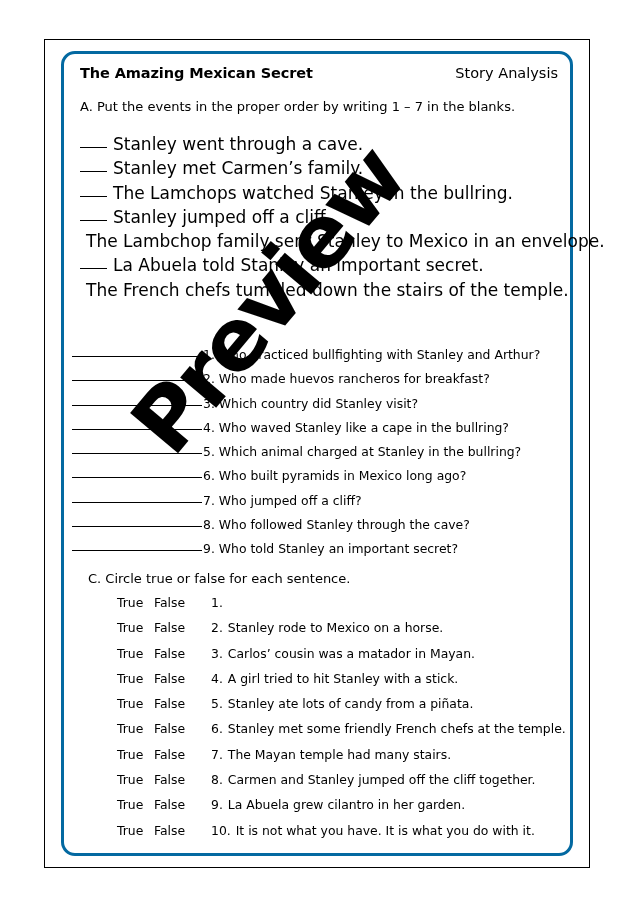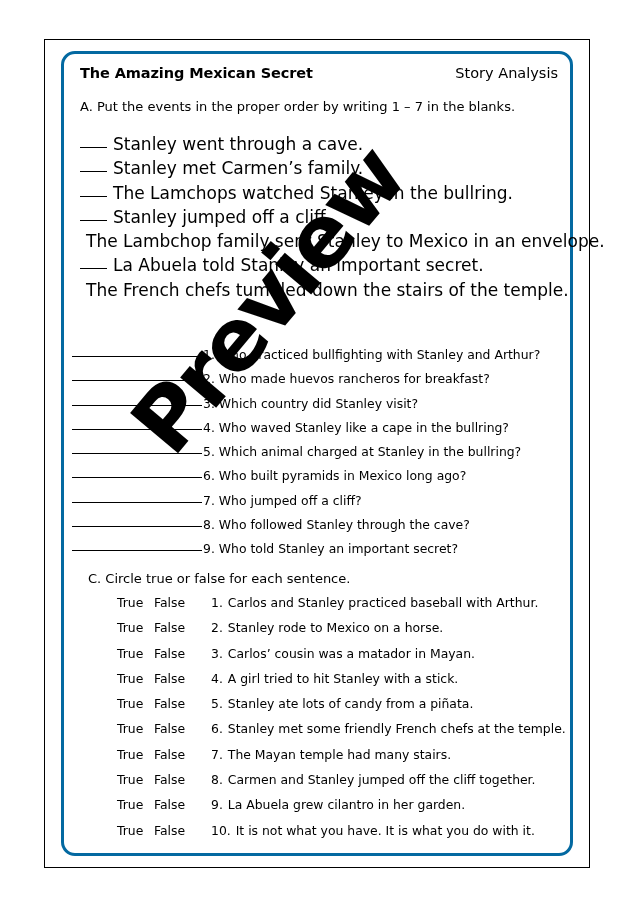--- a/index.html
+++ b/index.html
@@ -258,21 +258,20 @@
     </div>
   </div>
 
   <div class="section-intro" id="section-c-intro">C. Circle true or false for each sentence.</div>
 
   <div id="section-c-list">
     <div class="c-row">
       <span class="c-true">True</span>
       <span class="c-false">False</span>
       <span class="c-num">1.</span>
-      <span>Carlos and Stanley practiced baseball with Arthur.</span>
     </div>
     <div class="c-row">
       <span class="c-true">True</span>
       <span class="c-false">False</span>
       <span class="c-num">2.</span>
       <span>Stanley rode to Mexico on a horse.</span>
     </div>
     <div class="c-row">
       <span class="c-true">True</span>
       <span class="c-false">False</span>

